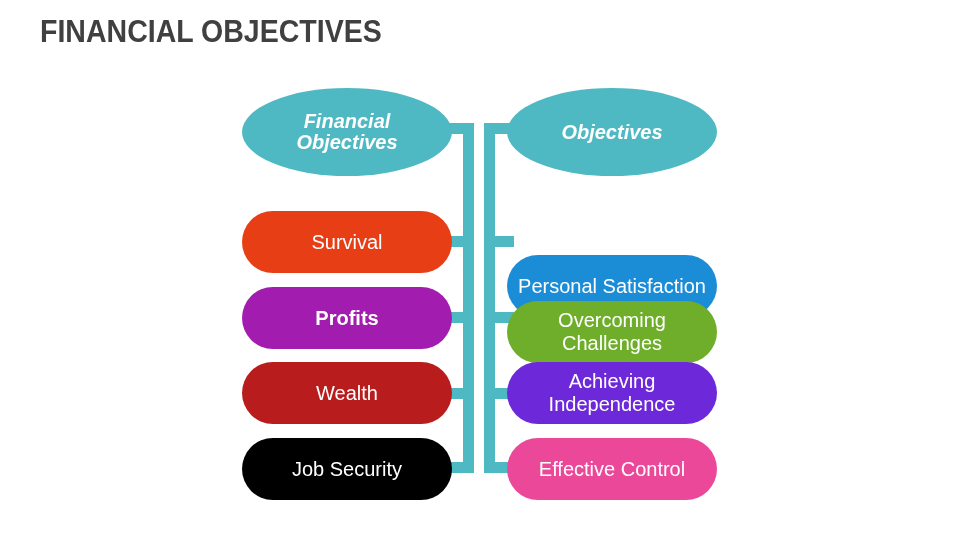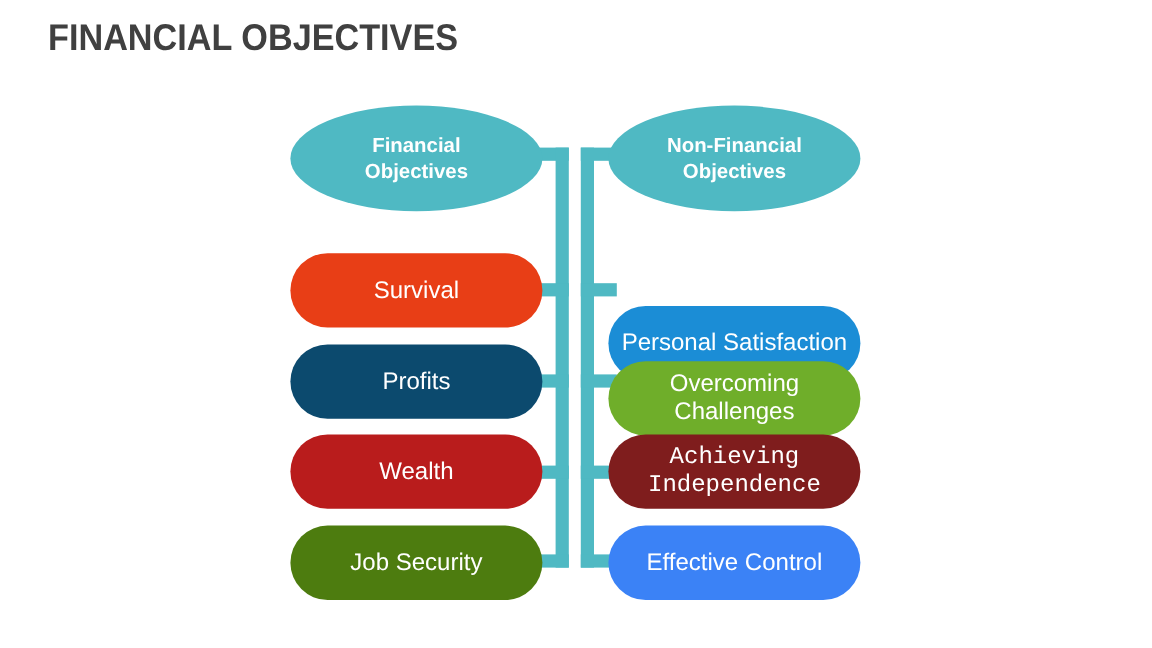--- a/index.html
+++ b/index.html
@@ -1,22 +1,22 @@
 <!DOCTYPE html>
 <html><head>
 <meta charset="utf-8">
 <style>
   * { margin:0; padding:0; box-sizing:border-box; }
   body { width:960px; height:540px; background:#ffffff; position:relative; overflow:hidden;
          font-family:"Liberation Sans", "DejaVu Sans", sans-serif; }
   .title { position:absolute; left:40px; top:14px; font-size:31px; font-weight:bold; color:#404040;
            letter-spacing:0px; transform:scaleX(0.92); transform-origin:left center; }
   .ellipse { position:absolute; width:210px; height:88px; border-radius:50%; background:#4fb9c3;
-             color:#fff; font-weight:bold; font-size:17px; line-height:21px; text-align:center;
-             display:flex; align-items:center; justify-content:center; }
+             color:#fff; font-weight:bold; font-size:20px; line-height:21px; text-align:center;
+             display:flex; align-items:center; justify-content:center;font-style:italic; }
   .ellipse span { display:block; }
   .pill { position:absolute; width:210px; height:62px; border-radius:31px; color:#fff;
           font-size:20px; display:flex; align-items:center; justify-content:center; text-align:center; }
   .conn { position:absolute; background:#4fb9c3; }
 </style>
 </head>
 <body>
 
 <div class="title">FINANCIAL OBJECTIVES</div>
 
@@ -35,42 +35,41 @@
 <div class="conn" style="left:484px;top:462px;width:30px;height:11px;"></div>
 
 <div class="ellipse" style="left:242px;top:88px;">
   <div>
     <span>Financial</span>
     <span>Objectives</span>
   </div>
 </div>
 <div class="ellipse" style="left:507px;top:88px;">
   <div>
-    <span>Non-Financial</span>
     <span>Objectives</span>
   </div>
 </div>
 
 <div class="pill" style="left:242px;top:211px;background:#e83e16;">
     <span>Survival</span>
   </div>
-<div class="pill" style="left:242px;top:287px;background:#0c4a6e;">
+<div class="pill" style="left:242px;top:287px;background:#a21caf;font-weight:bold;">
     <span>Profits</span>
   </div>
 <div class="pill" style="left:242px;top:362px;background:#b91c1c;">
     <span>Wealth</span>
   </div>
-<div class="pill" style="left:242px;top:438px;background:#4d7c0f;">
+<div class="pill" style="left:242px;top:438px;background:#000000;">
     <span>Job Security</span>
   </div>
 
 <div class="pill" style="left:507px;top:211px;background:#1b8dd6;margin-top:44px;">
     <span>Personal Satisfaction</span>
   </div>
 <div class="pill" style="left:507px;top:301px;background:#6fae2a;">
     <span>Overcoming Challenges</span>
   </div>
-<div class="pill" style="left:507px;top:362px;background:#7f1d1d;font-family:Liberation Mono, monospace;">
+<div class="pill" style="left:507px;top:362px;background:#6d28d9;">
     <span>Achieving Independence</span>
   </div>
-<div class="pill" style="left:507px;top:438px;background:#3b82f6;">
+<div class="pill" style="left:507px;top:438px;background:#ec4899;">
     <span>Effective Control</span>
   </div>
 
 </body></html>

